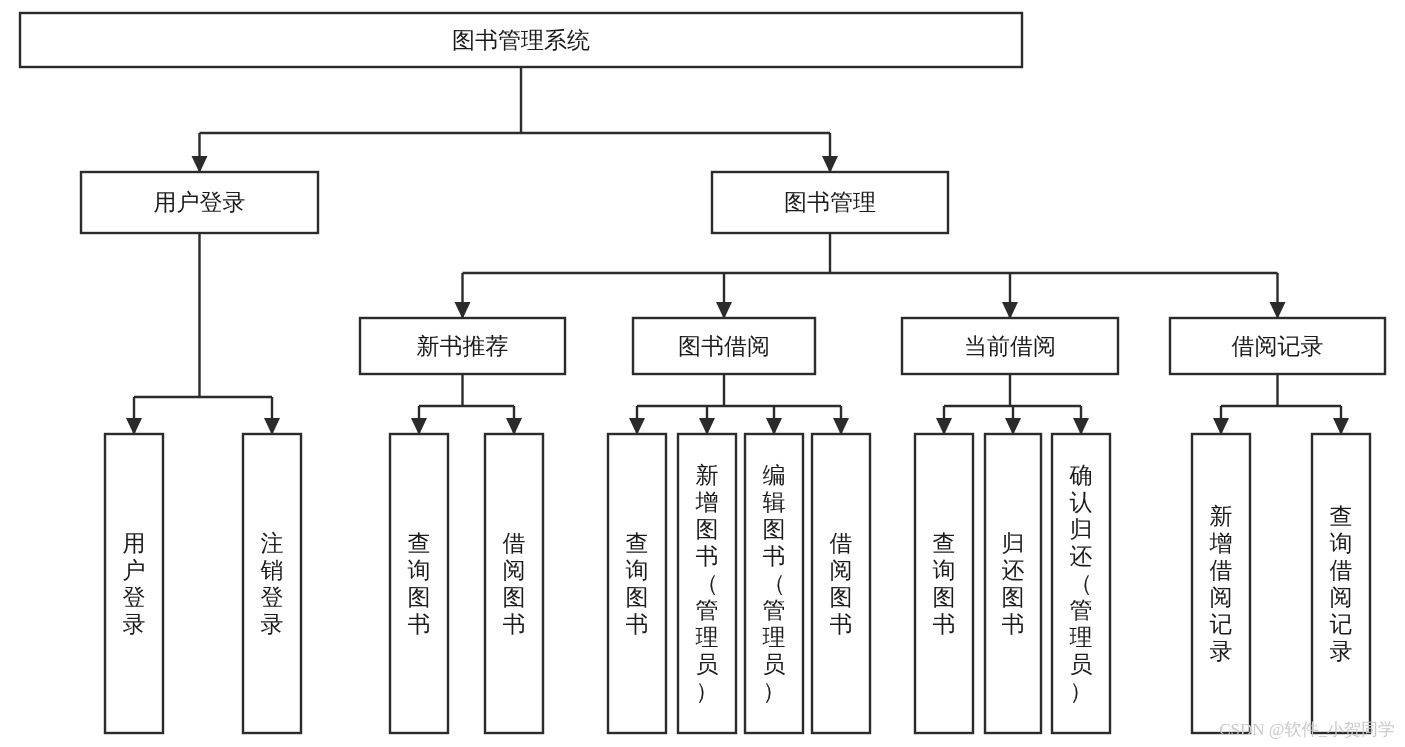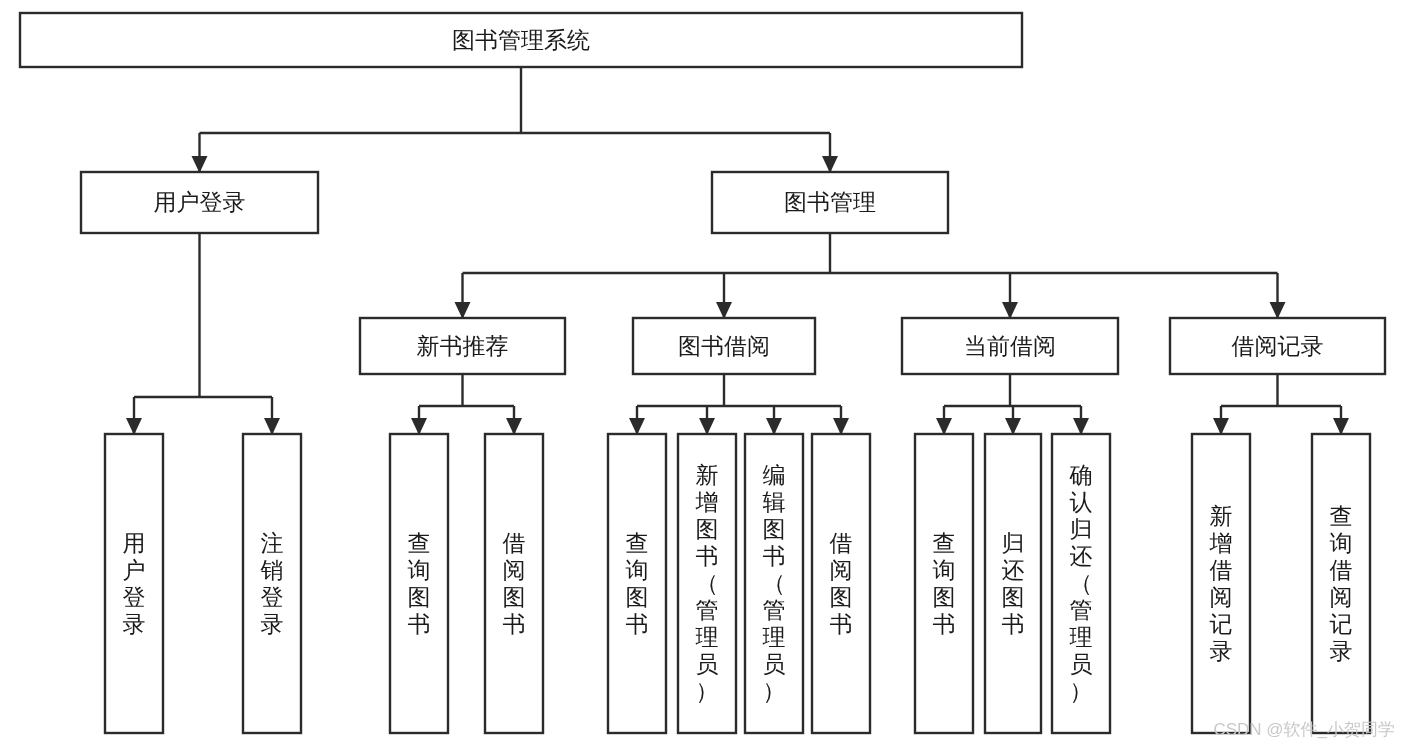--- a/index.html
+++ b/index.html
@@ -53,21 +53,21 @@
   .node-label-v {
     fill: #1b1b1b;
     font-family: "DejaVu Sans", "Liberation Sans", sans-serif;
     font-size: 23px;
     text-anchor: middle;
   }
   .watermark-text {
     position: absolute;
     right: 10px;
     bottom: 6px;
-    font-family: Liberation Sans, sans-serif;
+    font-family: Liberation Serif, serif;
     font-size: 17px;
     color: #c9c9c9;
     white-space: nowrap;
     user-select: none;
     margin-top: 17px;
   }
 </style>
 </head>
 <body>
 

